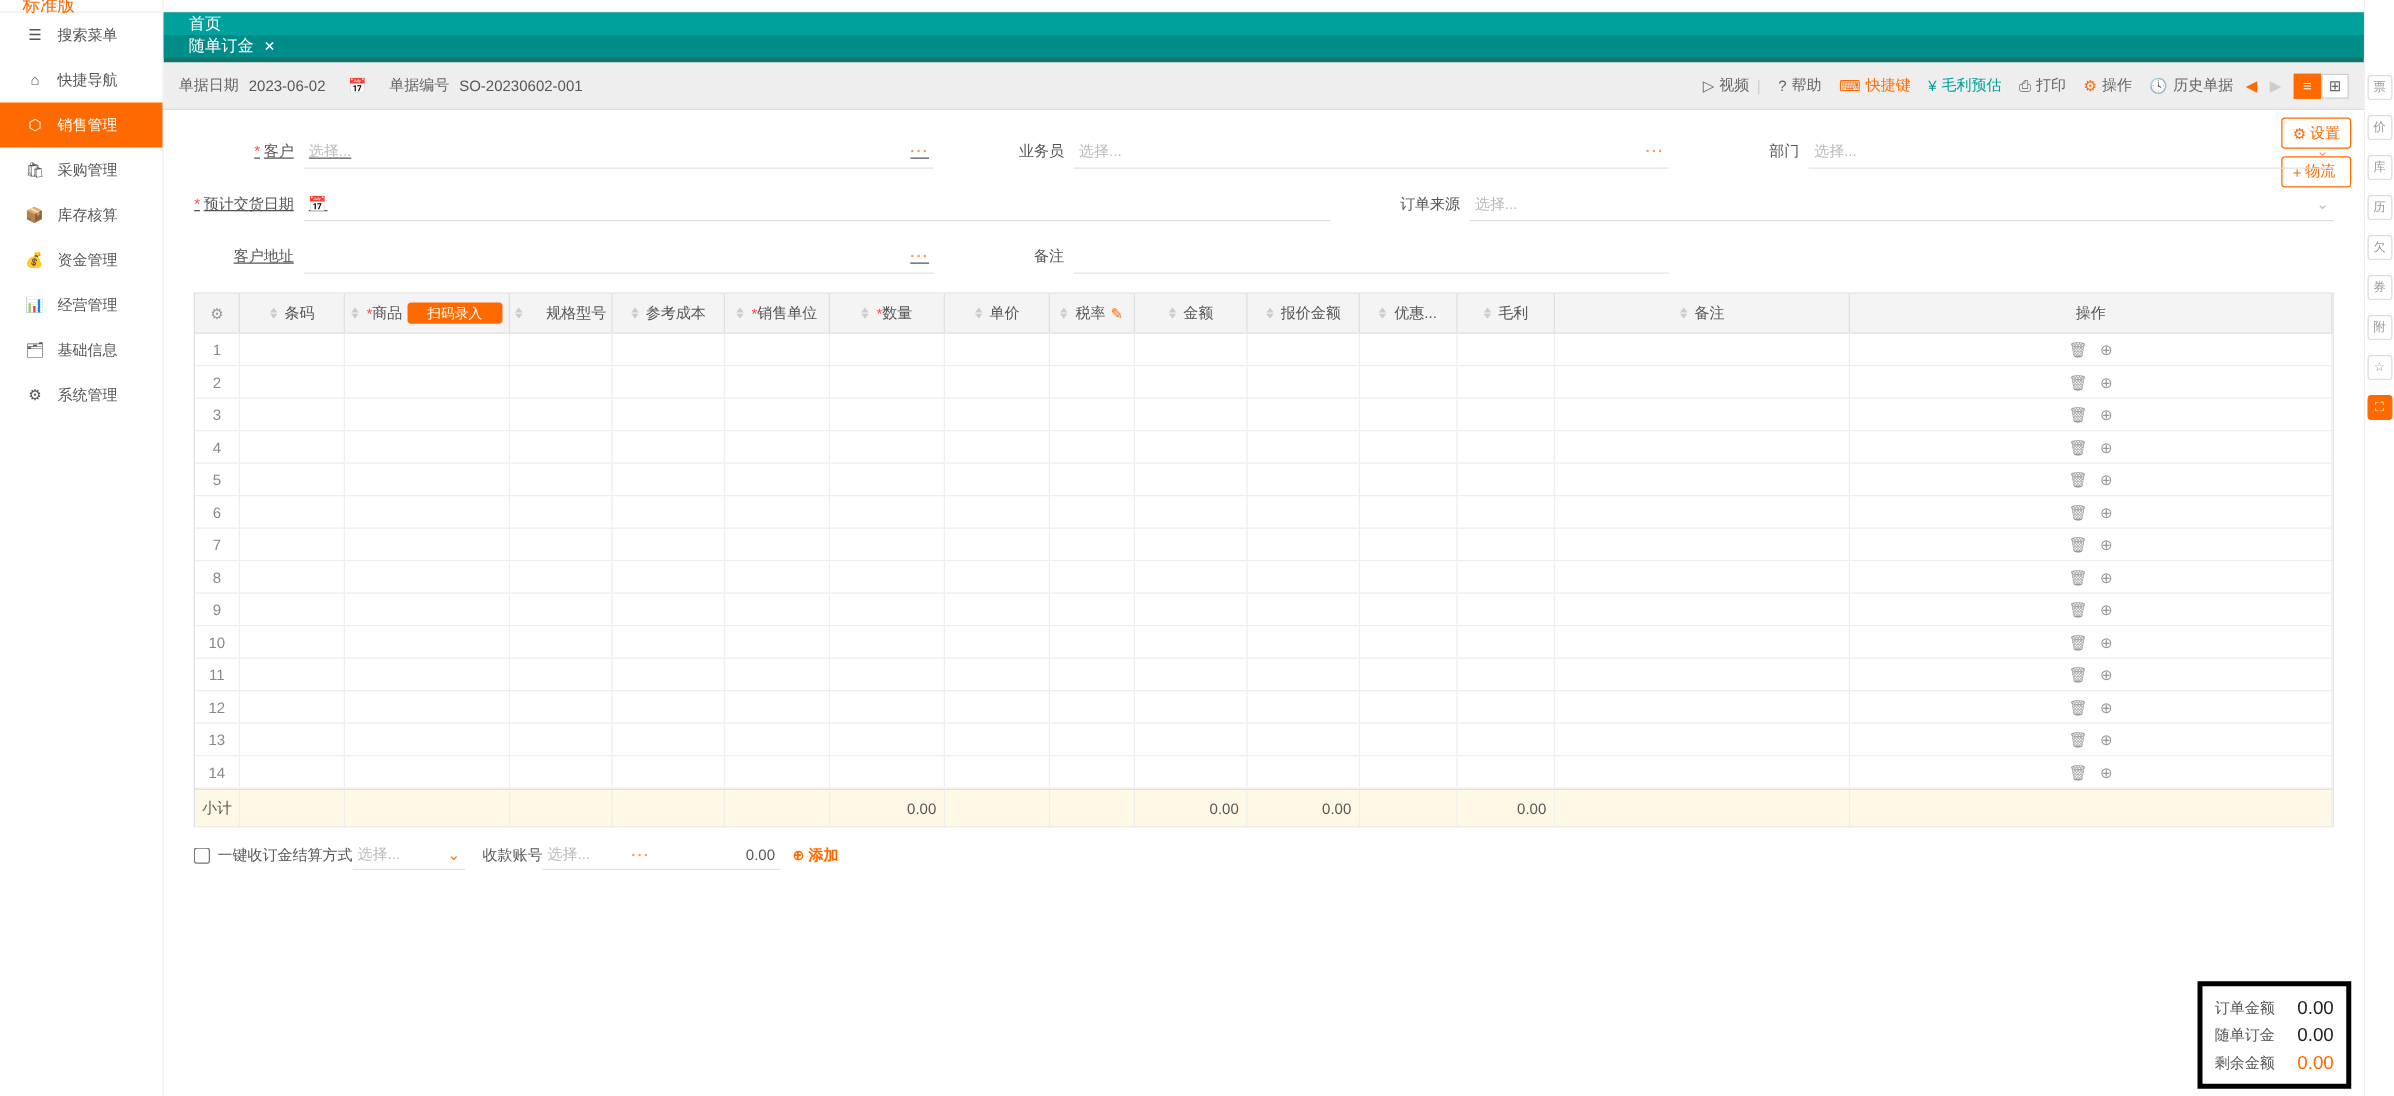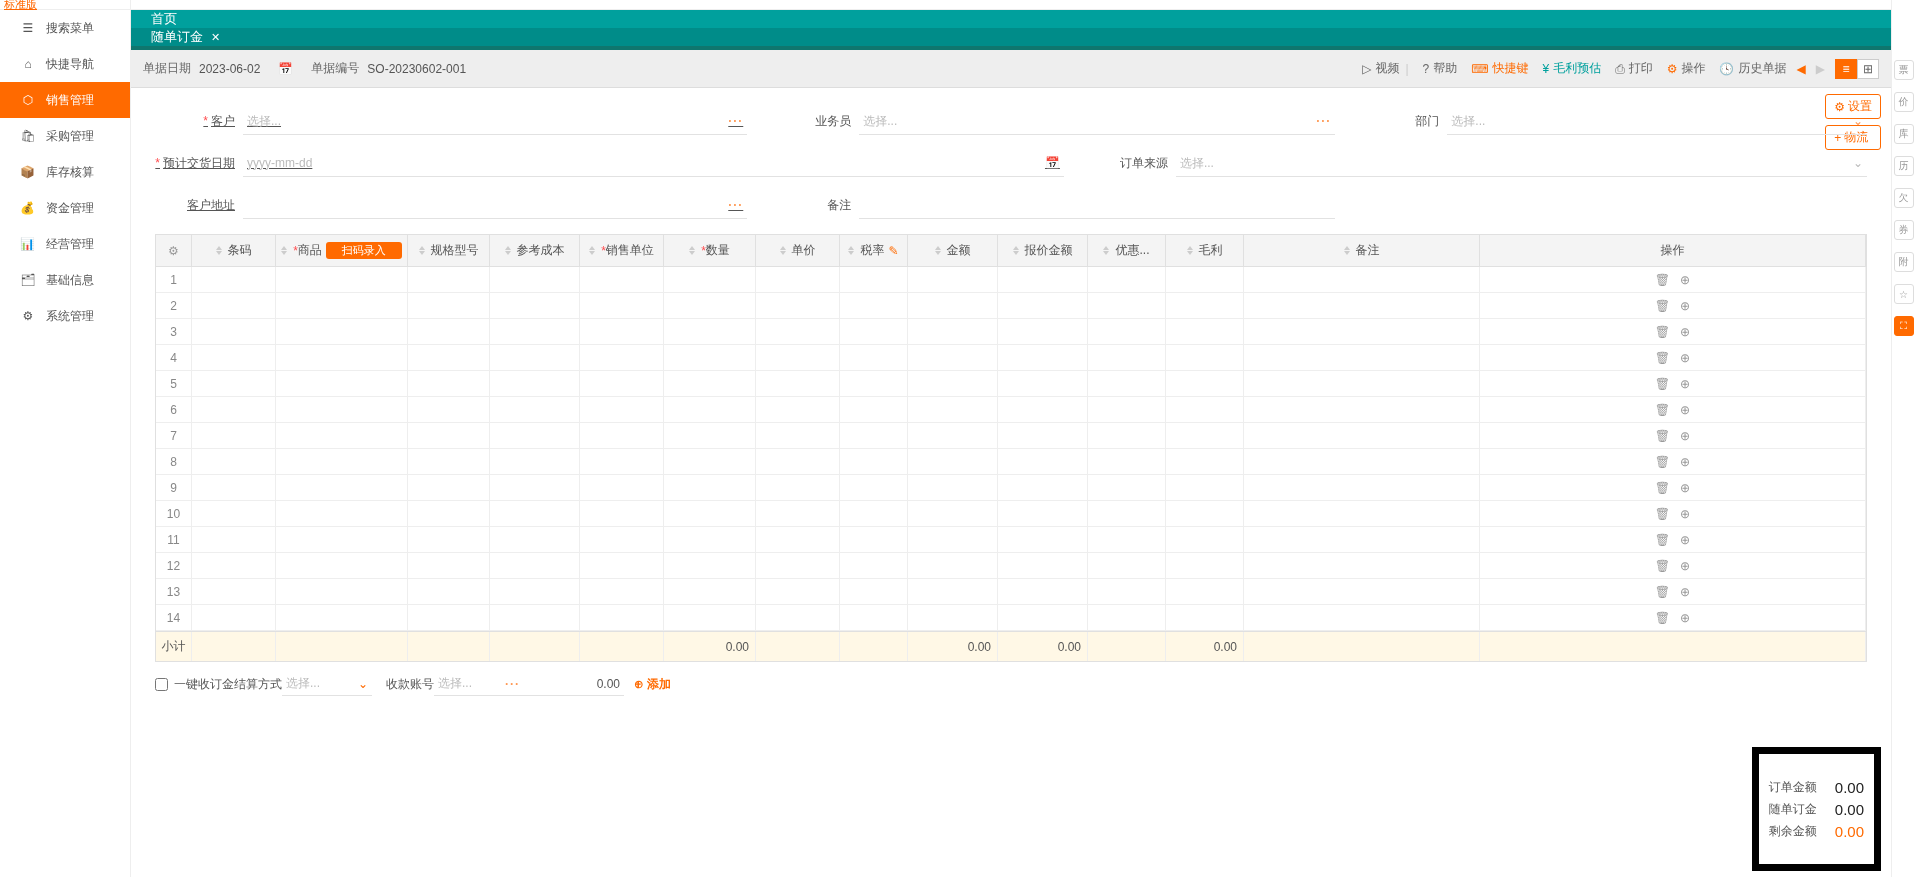--- a/index.html
+++ b/index.html
@@ -1,21 +1,21 @@
 <!DOCTYPE html>
 <html><head>
 <meta charset="utf-8">
 <style>
   * { box-sizing: border-box; margin: 0; padding: 0; }
   body { font-family: "Microsoft YaHei", Arial, sans-serif; font-size: 12px; color: #555; background: #fff; }
   .app { display: flex; height: 877px; }
 
   
   .sidebar { width: 131px; background: #fff; border-right: 1px solid #eee; }
-  .sidebar-top { height: 10px; border-bottom: 1px solid #eee; display: flex; align-items: center; padding-left: 4px; font-size: 11px; color: #ff6600; text-decoration: underline; }
+  .sidebar-top { height: 10px; border-bottom: 1px solid #eee; display: flex; align-items: center; padding-left: 18px; font-size: 14px; color: #ff6600; }
   .sidebar-item { display: flex; align-items: center; height: 36px; padding-left: 20px; gap: 10px; cursor: pointer; color: #555; }
   .sidebar-item.active { background: #ff6a00; color: #fff; }
   .sidebar-item .icon { width: 16px; height: 16px; display: flex; align-items: center; justify-content: center; }
 
   
   .main { flex: 1; display: flex; flex-direction: column; background: #f5f5f5; position: relative; }
   
   .top-strip { height: 10px; background: #fff; border-bottom: 1px solid #eee; }
 
   
@@ -76,34 +76,34 @@
   .grow { display: flex; height: 26px; border-bottom: 1px solid #eee; }
   .gc { border-right: 1px solid #eee; display: flex; align-items: center; justify-content: center; font-size: 12px; color: #555; }
   .gc.idx { color: #888; }
   .gc.ops { gap: 10px; color: #999; }
   .gc.ops .opicon { cursor: pointer; }
 
   .gfoot { display: flex; height: 30px; background: #fff8e6; border-top: 1px solid #e0e0e0; }
   .gfoot .gc { font-size: 12px; }
 
   
-  .c0 { width: 36px; } .c1 { width: 84px; } .c2 { width: 132px; } .c3 { width: 82px; }
+  .c0 { width: 36px; } .c1 { width: 84px; } .c2 { width: 132px; } .c3 { width: 82px; justify-content: space-between; }
   .c4 { width: 90px; } .c5 { width: 84px; } .c6 { width: 92px; } .c7 { width: 84px; }
   .c8 { width: 68px; } .c9 { width: 90px; } .c10 { width: 90px; } .c11 { width: 78px; }
   .c12 { width: 78px; } .c13 { width: 236px; } .c14 { flex: 1; min-width: 76px; }
   .gc.right { justify-content: flex-end; padding-right: 6px; }
 
   
   .footer { display: flex; align-items: center; padding: 10px 24px 0 24px; gap: 0; background: #fff; }
   .footer input[type=checkbox] { margin-right: 6px; }
   .fsel { width: 90px; border-bottom: 1px solid #e2e2e2; color: #bbb; height: 24px; display: flex; align-items: center; padding: 0 4px; }
   .fsel .chv { color: #ff6a00; margin-left: auto; }
   .footer .add { color: #ff6a00; cursor: pointer; font-weight: bold; margin-left: 10px; }
 
-  .totals { position: absolute; right: 10px; bottom: 6px; border: 7px solid #000000; background: #fff; padding: 22px 10px; font-size: 12px; }
+  .totals { position: absolute; right: 10px; bottom: 6px; border: 4px solid #000000; background: #fff; padding: 6px 10px; font-size: 12px; }
   .totals .trow { display: flex; justify-content: space-between; gap: 18px; height: 22px; align-items: center; }
   .totals .trow .tval { font-size: 15px; color: #222; }
   .totals .trow .tval.orange { color: #ff6a00; }
 
   
   .rail { width: 24px; background: #fff; border-left: 1px solid #eee; display: flex; flex-direction: column; align-items: center; padding-top: 60px; gap: 12px; }
   .rail .ri { width: 20px; height: 20px; border: 1px solid #ddd; border-radius: 3px; display: flex; align-items: center; justify-content: center; color: #999; cursor: pointer; font-size: 10px; }
   .rail .ri.active { background: #ff6a00; color: #fff; border-color: #ff6a00; }
 </style>
 </head>
@@ -246,21 +246,20 @@
             <div class="fcontrol">
                 <input placeholder="选择..." style="">
                 <span class="chev-down">⌄</span>
               </div>
           </div>
         </div>
         <div class="form-row">
           <div class="fgroup w1">
             <div class="flabel"><span class="req">*</span><span>预计交货日期</span></div>
             <div class="fcontrol">
-                <input placeholder="yyyy-mm-dd" style="">
                 <span class="cal-icon" style="color:#ff6a00;">📅</span>
               </div>
           </div>
           <div class="fgroup w3">
             <div class="flabel"><span>订单来源</span></div>
             <div class="fcontrol">
                 <input placeholder="选择..." style="">
                 <span class="chev-down" style="color:#bbb;">⌄</span>
               </div>
           </div>

